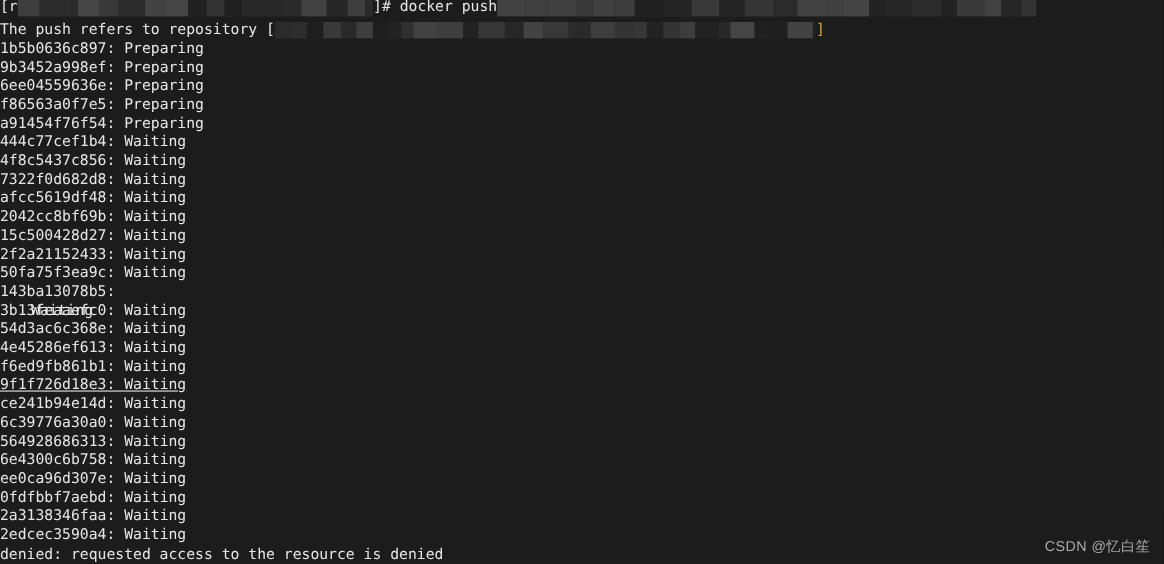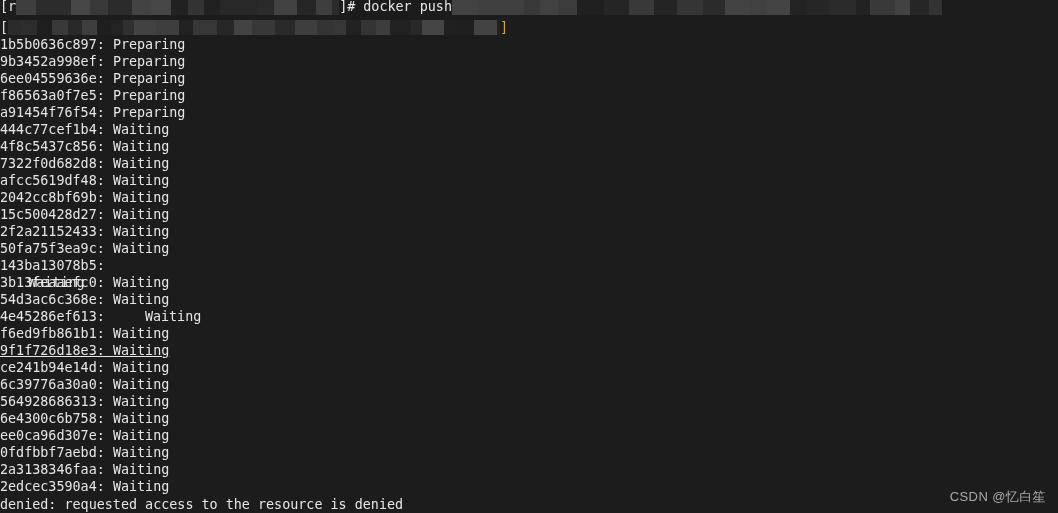--- a/index.html
+++ b/index.html
@@ -68,20 +68,21 @@
 
   <div class="line" id="line-prompt" style="top:-2px;">
     <span class="txt">[r</span>
     <span class="mosaic tall" id="mos-host" style="width: 323px;"><i style="left: 0px; width: 20px; background: rgb(62, 62, 63);"></i><i style="left: 20px; width: 23px; background: rgb(44, 44, 45);"></i><i style="left: 43px; width: 12px; background: rgb(44, 44, 45);"></i><i style="left: 55px; width: 19px; background: rgb(70, 70, 71);"></i><i style="left: 74px; width: 18px; background: rgb(57, 57, 58);"></i><i style="left: 92px; width: 24px; background: rgb(43, 43, 44);"></i><i style="left: 116px; width: 19px; background: rgb(67, 67, 68);"></i><i style="left: 135px; width: 20px; background: rgb(70, 70, 71);"></i><i style="left: 155px; width: 17px; background: rgb(33, 33, 34);"></i><i style="left: 172px; width: 16px; background: rgb(51, 51, 52);"></i><i style="left: 188px; width: 16px; background: rgb(33, 33, 34);"></i><i style="left: 204px; width: 16px; background: rgb(40, 40, 41);"></i><i style="left: 220px; width: 22px; background: rgb(40, 40, 41);"></i><i style="left: 242px; width: 16px; background: rgb(42, 42, 43);"></i><i style="left: 258px; width: 23px; background: rgb(66, 66, 67);"></i><i style="left: 281px; width: 19px; background: rgb(38, 38, 39);"></i><i style="left: 300px; width: 16px; background: rgb(62, 62, 63);"></i><i style="left: 316px; width: 7px; background: rgb(43, 43, 44);"></i></span>
     <span class="txt">]# </span>
     <span class="txt">docker push</span>
     <span class="mosaic tall" id="mos-imageref" style="width: 490px;"><i style="left: 0px; width: 26px; background: rgb(67, 67, 68);"></i><i style="left: 26px; width: 19px; background: rgb(64, 64, 65);"></i><i style="left: 45px; width: 27px; background: rgb(64, 64, 65);"></i><i style="left: 72px; width: 16px; background: rgb(57, 57, 58);"></i><i style="left: 88px; width: 18px; background: rgb(65, 65, 66);"></i><i style="left: 106px; width: 19px; background: rgb(60, 60, 61);"></i><i style="left: 125px; width: 27px; background: rgb(32, 32, 33);"></i><i style="left: 152px; width: 25px; background: rgb(37, 37, 38);"></i><i style="left: 177px; width: 25px; background: rgb(57, 57, 58);"></i><i style="left: 202px; width: 23px; background: rgb(36, 36, 37);"></i><i style="left: 225px; width: 26px; background: rgb(53, 53, 54);"></i><i style="left: 251px; width: 22px; background: rgb(43, 43, 44);"></i><i style="left: 273px; width: 25px; background: rgb(67, 67, 68);"></i><i style="left: 298px; width: 16px; background: rgb(65, 65, 66);"></i><i style="left: 314px; width: 24px; background: rgb(68, 68, 69);"></i><i style="left: 338px; width: 16px; background: rgb(35, 35, 36);"></i><i style="left: 354px; width: 23px; background: rgb(38, 38, 39);"></i><i style="left: 377px; width: 27px; background: rgb(43, 43, 44);"></i><i style="left: 404px; width: 14px; background: rgb(34, 34, 35);"></i><i style="left: 418px; width: 25px; background: rgb(57, 57, 58);"></i><i style="left: 443px; width: 15px; background: rgb(66, 66, 67);"></i><i style="left: 458px; width: 19px; background: rgb(38, 38, 39);"></i><i style="left: 477px; width: 13px; background: rgb(51, 51, 52);"></i></span>
   </div>
 
   <div class="line" id="line-push" style="top:19px;">
+    <span class="txt">The push refers to repository </span>
     <span class="txt bracket-open">[</span>
     <span class="mosaic" id="mos-repo" style="width: 492px;"><i style="left: 0px; width: 13px; background: rgb(43, 43, 44);"></i><i style="left: 13px; width: 16px; background: rgb(45, 45, 46);"></i><i style="left: 29px; width: 15px; background: rgb(30, 30, 31);"></i><i style="left: 44px; width: 16px; background: rgb(57, 57, 58);"></i><i style="left: 60px; width: 14px; background: rgb(41, 41, 42);"></i><i style="left: 74px; width: 15px; background: rgb(62, 62, 63);"></i><i style="left: 89px; width: 14px; background: rgb(31, 31, 32);"></i><i style="left: 103px; width: 12px; background: rgb(35, 35, 36);"></i><i style="left: 115px; width: 11px; background: rgb(48, 48, 49);"></i><i style="left: 126px; width: 22px; background: rgb(66, 66, 67);"></i><i style="left: 148px; width: 23px; background: rgb(62, 62, 63);"></i><i style="left: 171px; width: 14px; background: rgb(34, 34, 35);"></i><i style="left: 185px; width: 24px; background: rgb(55, 55, 56);"></i><i style="left: 209px; width: 17px; background: rgb(39, 39, 40);"></i><i style="left: 226px; width: 18px; background: rgb(67, 67, 68);"></i><i style="left: 244px; width: 23px; background: rgb(56, 56, 57);"></i><i style="left: 267px; width: 20px; background: rgb(42, 42, 43);"></i><i style="left: 287px; width: 22px; background: rgb(62, 62, 63);"></i><i style="left: 309px; width: 17px; background: rgb(52, 52, 53);"></i><i style="left: 326px; width: 12px; background: rgb(55, 55, 56);"></i><i style="left: 338px; width: 15px; background: rgb(34, 34, 35);"></i><i style="left: 353px; width: 15px; background: rgb(52, 52, 53);"></i><i style="left: 368px; width: 14px; background: rgb(61, 61, 62);"></i><i style="left: 382px; width: 21px; background: rgb(34, 34, 35);"></i><i style="left: 403px; width: 11px; background: rgb(40, 40, 41);"></i><i style="left: 414px; width: 22px; background: rgb(69, 69, 70);"></i><i style="left: 436px; width: 11px; background: rgb(32, 32, 33);"></i><i style="left: 447px; width: 19px; background: rgb(31, 31, 32);"></i><i style="left: 466px; width: 23px; background: rgb(67, 67, 68);"></i><i style="left: 489px; width: 3px; background: rgb(33, 33, 34);"></i></span>
     <span class="txt bracket-close-hl">]</span>
   </div>
 
   <div id="layer-lines">
       <div class="line" style="top: 36px;"><span class="txt">1b5b0636c897: </span><span class="txt">Preparing</span></div>
       <div class="line" style="top: 53px;"><span class="txt">9b3452a998ef: </span><span class="txt">Preparing</span></div>
       <div class="line" style="top: 70px;"><span class="txt">6ee04559636e: </span><span class="txt">Preparing</span></div>
       <div class="line" style="top: 87px;"><span class="txt">f86563a0f7e5: </span><span class="txt">Preparing</span></div>
@@ -90,21 +91,21 @@
       <div class="line" style="top: 138px;"><span class="txt">4f8c5437c856: </span><span class="txt">Waiting</span></div>
       <div class="line" style="top: 155px;"><span class="txt">7322f0d682d8: </span><span class="txt">Waiting</span></div>
       <div class="line" style="top: 172px;"><span class="txt">afcc5619df48: </span><span class="txt">Waiting</span></div>
       <div class="line" style="top: 189px;"><span class="txt">2042cc8bf69b: </span><span class="txt">Waiting</span></div>
       <div class="line" style="top: 206px;"><span class="txt">15c500428d27: </span><span class="txt">Waiting</span></div>
       <div class="line" style="top: 223px;"><span class="txt">2f2a21152433: </span><span class="txt">Waiting</span></div>
       <div class="line" style="top: 240px;"><span class="txt">50fa75f3ea9c: </span><span class="txt">Waiting</span></div>
       <div class="line" style="top: 257px; flex-direction: column;"><span class="txt">143ba13078b5: </span><span class="txt">Waiting</span></div>
       <div class="line" style="top: 274px;"><span class="txt">3b13feaaefc0: </span><span class="txt">Waiting</span></div>
       <div class="line" style="top: 291px;"><span class="txt">54d3ac6c368e: </span><span class="txt">Waiting</span></div>
-      <div class="line" style="top: 308px; gap: 32px;"><span class="txt">4e45286ef613: </span><span class="txt">Waiting</span></div>
+      <div class="line" style="top: 308px;"><span class="txt">4e45286ef613: </span><span class="txt">Waiting</span></div>
       <div class="line" style="top: 325px;"><span class="txt">f6ed9fb861b1: </span><span class="txt">Waiting</span></div>
       <div class="line" style="top: 342px; text-decoration: underline;"><span class="txt">9f1f726d18e3: </span><span class="txt">Waiting</span></div>
       <div class="line" style="top: 359px;"><span class="txt">ce241b94e14d: </span><span class="txt">Waiting</span></div>
       <div class="line" style="top: 376px; align-items: flex-end;"><span class="txt">6c39776a30a0: </span><span class="txt">Waiting</span></div>
       <div class="line" style="top: 393px;"><span class="txt">564928686313: </span><span class="txt">Waiting</span></div>
       <div class="line" style="top: 410px;"><span class="txt">6e4300c6b758: </span><span class="txt">Waiting</span></div>
       <div class="line" style="top: 427px; justify-content: flex-end;"><span class="txt">ee0ca96d307e: </span><span class="txt">Waiting</span></div>
       <div class="line" style="top: 444px;"><span class="txt">0fdfbbf7aebd: </span><span class="txt">Waiting</span></div>
       <div class="line" style="top: 461px;"><span class="txt">2a3138346faa: </span><span class="txt">Waiting</span></div>
       <div class="line" style="top: 478px;"><span class="txt">2edcec3590a4: </span><span class="txt">Waiting</span></div>

